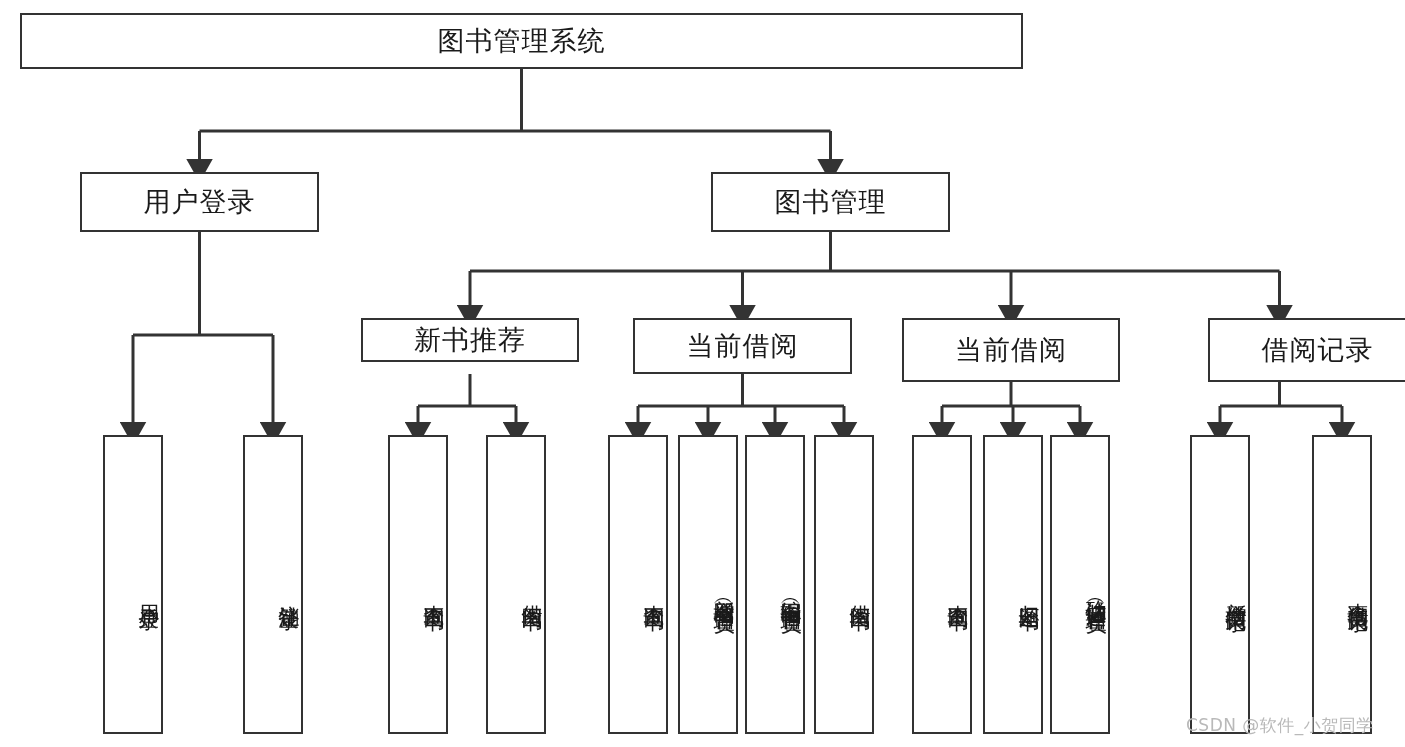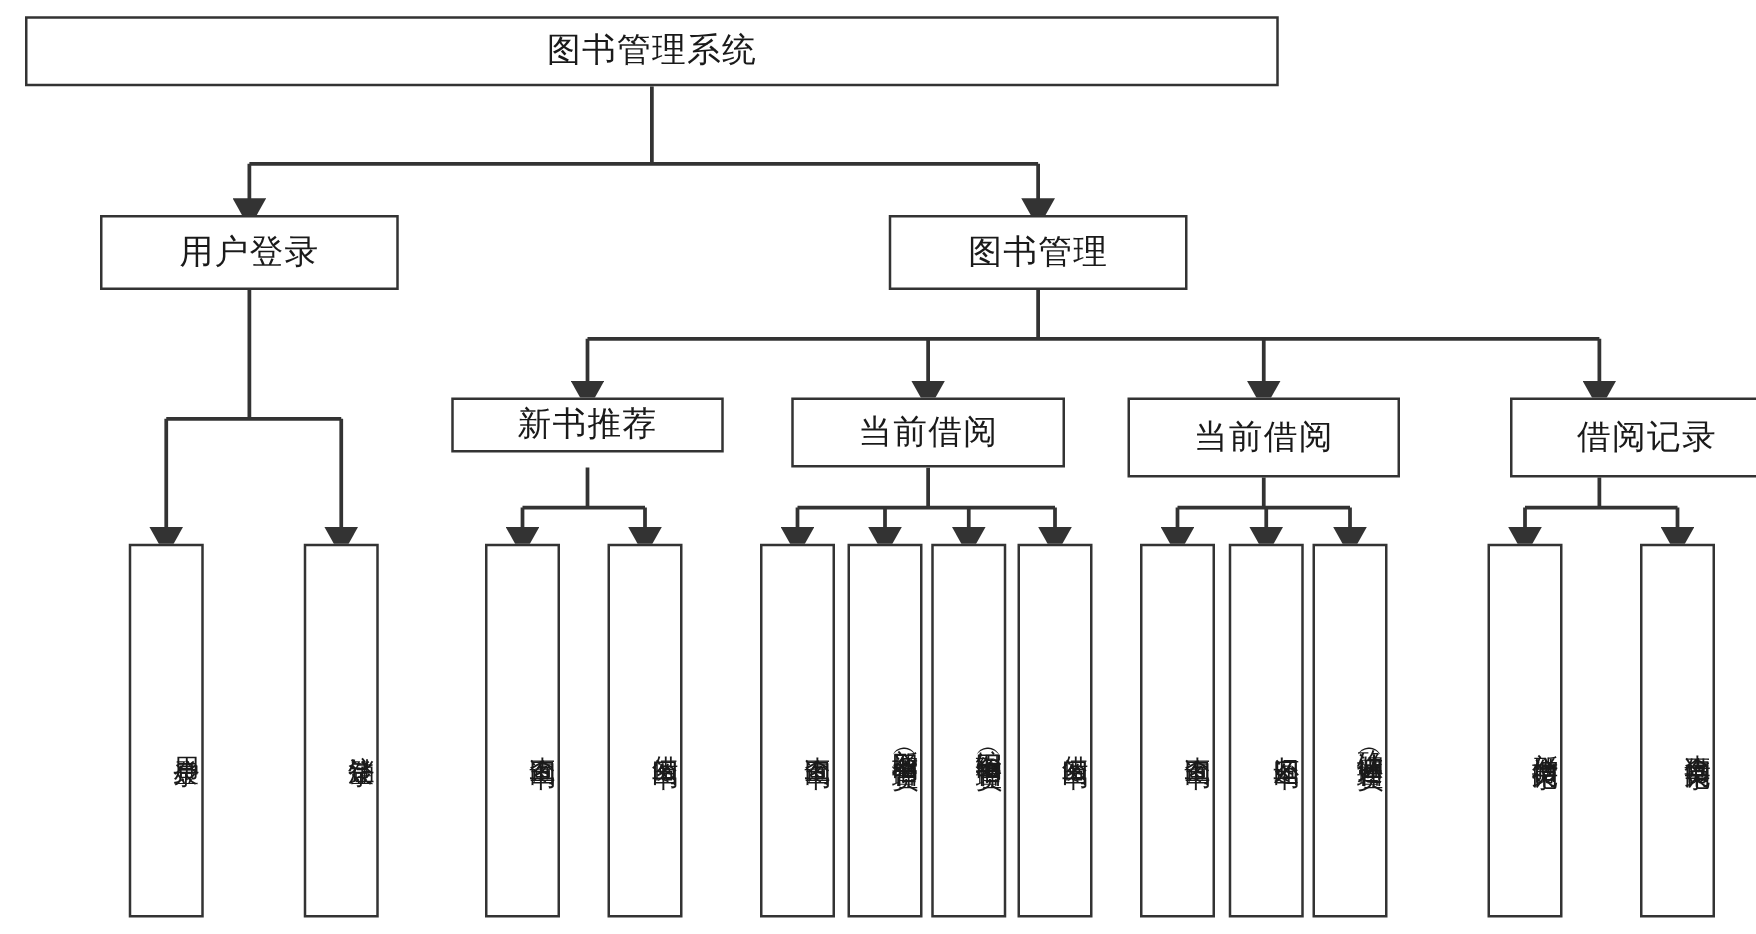--- a/index.html
+++ b/index.html
@@ -169,13 +169,14 @@
         <span class="vtext">确认归还（管理员）</span>
       </div>
       <div class="node node-v" style="left: 1190px; top: 435px; width: 60px; height: 299px;">
         <span class="vtext">新增借阅记录</span>
       </div>
       <div class="node node-v" style="left: 1312px; top: 435px; width: 60px; height: 299px;">
         <span class="vtext">查询借阅记录</span>
       </div>
     </div>
 
+  <div id="watermark">CSDN @软件_小贺同学</div>
 </div>
 
 </body></html>

